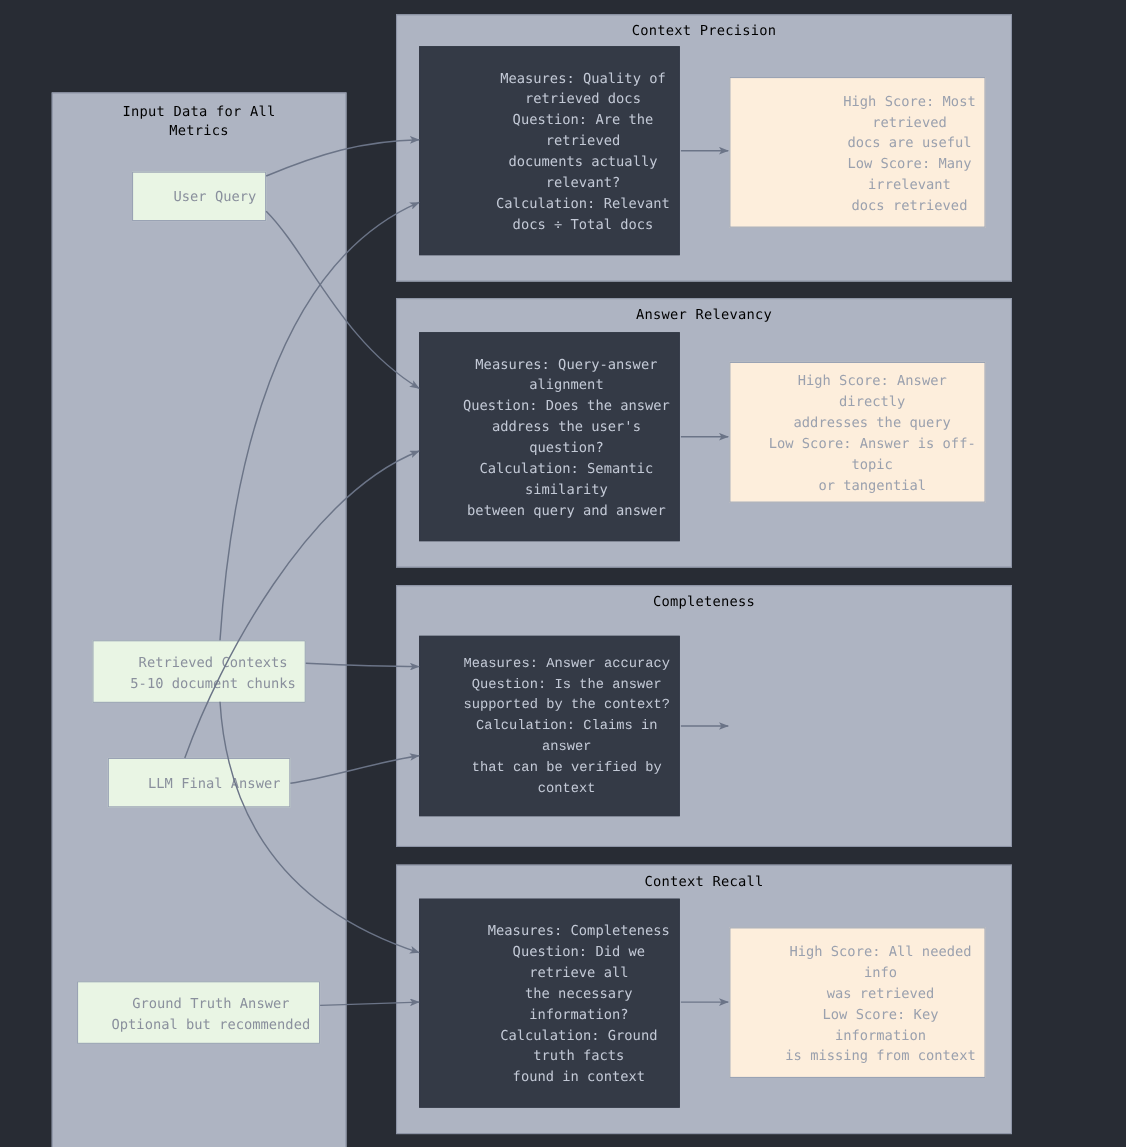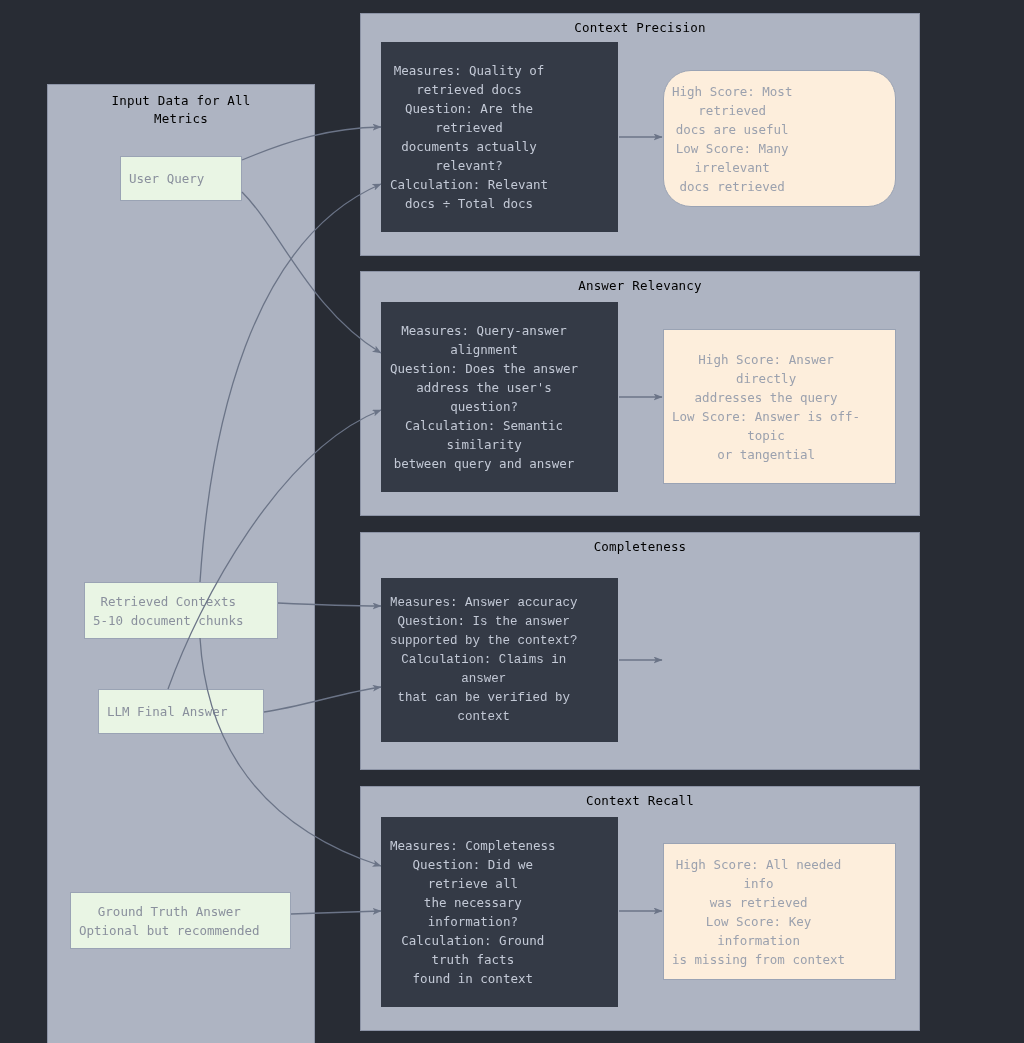--- a/index.html
+++ b/index.html
@@ -51,21 +51,21 @@
     line-height: 18px;
     letter-spacing: 0.2px;
     white-space: pre-line;
   }
 
   
   .node {
     position: absolute;
     display: flex;
     align-items: center;
-    justify-content: flex-start;
+    justify-content: flex-end;
     text-align: center;
     z-index: 4;
     font-size: 12.5px;
     line-height: 19px;
     white-space: pre-line;
     padding: 4px 8px;
   }
 
   .node-input {
     background: #e9f5e4;
@@ -152,21 +152,21 @@
   <div class="node node-desc" style="left:381px; top:42px; width:237px; height:190px;">
     <span>Measures: Quality of
 retrieved docs
 Question: Are the
 retrieved
 documents actually
 relevant?
 Calculation: Relevant
 docs ÷ Total docs</span>
   </div>
-  <div class="node node-score" style="left:663px; top:70px; width:233px; height:137px;border-radius:28px;">
+  <div class="node node-score" style="left:663px; top:70px; width:233px; height:137px;">
     <span>High Score: Most
 retrieved
 docs are useful
 Low Score: Many
 irrelevant
 docs retrieved</span>
   </div>
 
   <div class="cluster" style="left:360px; top:271px; width:560px; height:245px;">
     <div class="cluster-title" style="top:5px;">Answer Relevancy</div>
@@ -174,21 +174,21 @@
   <div class="node node-desc" style="left:381px; top:302px; width:237px; height:190px;">
     <span>Measures: Query-answer
 alignment
 Question: Does the answer
 address the user's
 question?
 Calculation: Semantic
 similarity
 between query and answer</span>
   </div>
-  <div class="node node-score" style="left:663px; top:329px; width:233px; height:155px;">
+  <div class="node node-score" style="left:663px; top:329px; width:233px; height:128px;">
     <span>High Score: Answer
 directly
 addresses the query
 Low Score: Answer is off-
 topic
 or tangential</span>
   </div>
 
   <div class="cluster" style="left:360px; top:532px; width:560px; height:238px;">
     <div class="cluster-title" style="top:5px;">Completeness</div>

